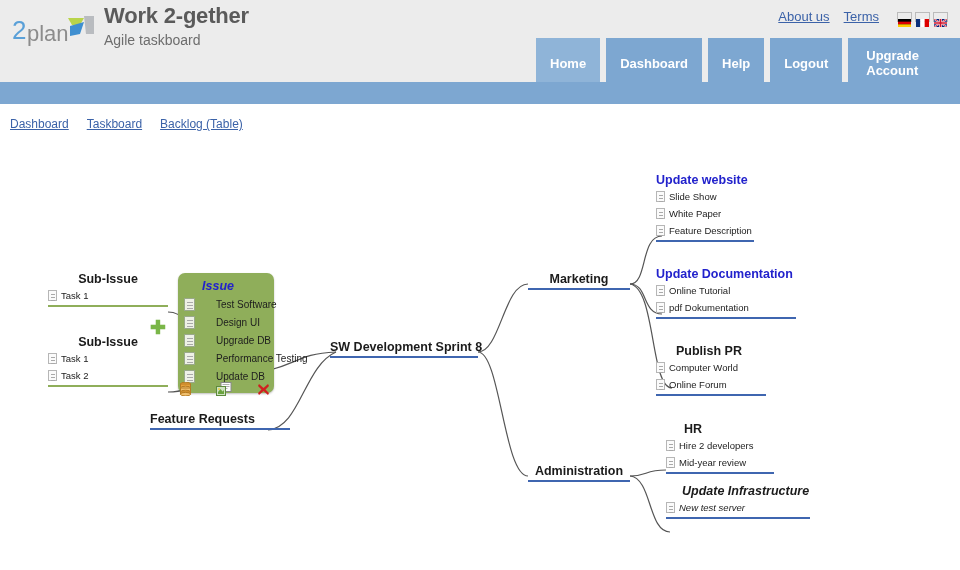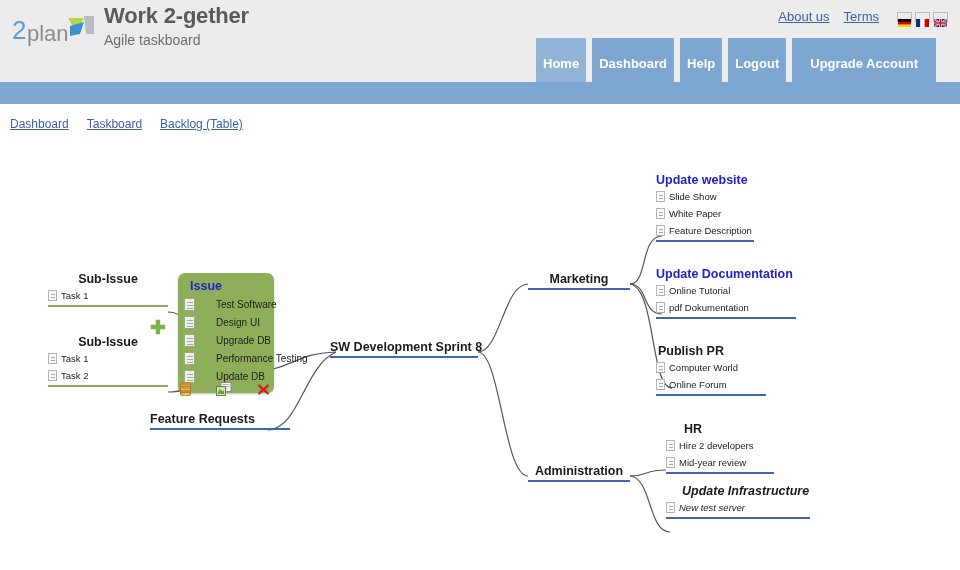--- a/index.html
+++ b/index.html
@@ -42,21 +42,21 @@
   
   .navbar {
     position:absolute; left:0; top:82px; width:960px; height:22px;
     background:#7da7d1;
   }
   .tabs { position:absolute; left:536px; top:32px; height:56px; display:flex; align-items:flex-end; gap:6px; }
   .tab {
     background:#7da7d1; color:#fff;
     font-size:13px; font-weight:bold;
     display:flex; align-items:center; justify-content:center;
-    height:50px; padding:0 7px;
+    height:50px; padding:0 14px;
     cursor:pointer;
   }
   .tab.active { background:#8fb4d8; }
   .tab.wide { padding:12px 18px; }
 
   
   .crumbs { position:absolute; left:10px; top:117px; display:flex; gap:18px; }
   .crumbs a { font-size:12px; color:#3b62a8; text-decoration:underline; }
 
   
@@ -87,21 +87,21 @@
   .doc-ico:after  { top:6px; box-shadow:0 3px 0 #a9a9a9; }
 
   
   .issue-card {
     position:absolute;
     background:#8fae5a;
     border-radius:7px;
     padding:6px 8px 8px 6px;
     box-shadow: 0 1px 2px rgba(0,0,0,0.25);
   }
-  .issue-card .node-title { color:#2222cc; margin-left:6px; margin-bottom:1px; }
+  .issue-card .node-title { color:#2222cc; margin-left:18px; margin-bottom:1px;font-style:italic; }
   .issue-card .task { height:18px;gap:21px; }
   .issue-card .task-label { font-size:10px; color:#1d1d1d; }
   .issue-card .doc-ico { width:11px; height:13px; flex:0 0 11px; background:#eef1e6; border-color:#9aa98a; }
 
   .card-tools { position:absolute; display:flex; align-items:center; }
   .tool { width:26px; text-align:center; cursor:pointer; }
 
   .plus-ico { position:absolute; font-size:19px; color:#7ab648; font-weight:bold; line-height:1; }
 </style>
 </head>
@@ -323,21 +323,21 @@
         <span class="task-label">White Paper</span>
       </div>
       <div class="task">
         <span class="doc-ico"></span>
         <span class="task-label">Feature Description</span>
       </div>
       <div class="node-rule"></div>
     </div>
 
     <div class="node" style="left:656px; top:204px; width:110px;">
-      <div class="node-title" style="margin-left:2px;">Publish PR</div>
+      <div class="node-title" style="margin-left:20px;">Publish PR</div>
       <div class="task">
         <span class="doc-ico"></span>
         <span class="task-label">Computer World</span>
       </div>
       <div class="task">
         <span class="doc-ico"></span>
         <span class="task-label">Online Forum</span>
       </div>
       <div class="node-rule"></div>
     </div>

